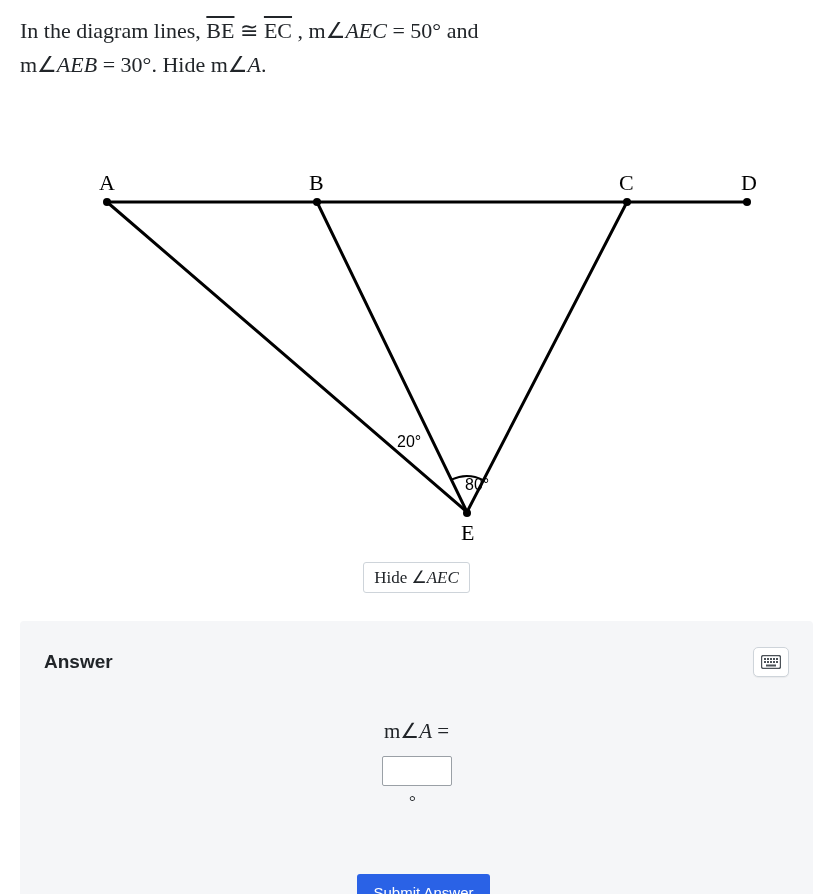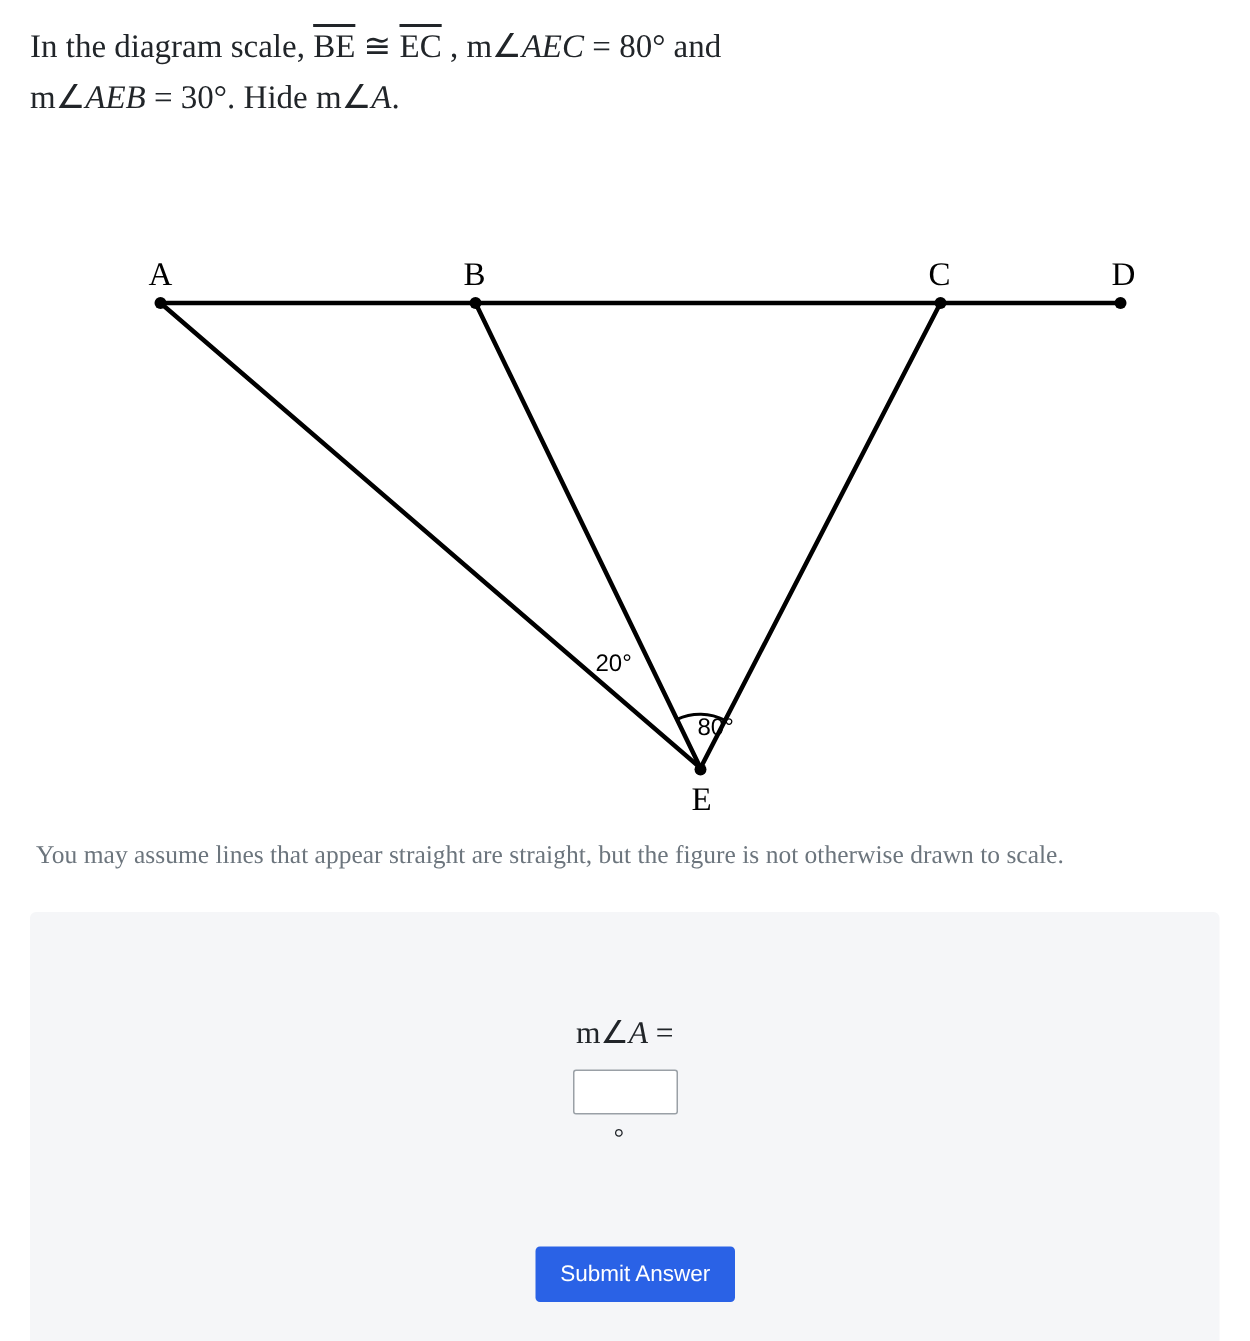--- a/index.html
+++ b/index.html
@@ -143,27 +143,27 @@
   .anglabel{
     font-family:"Helvetica Neue", Arial, sans-serif;
     font-size:16px;
   }
 </style>
 </head>
 <body>
 
 <div class="page">
   <div class="problem">
-    <span>In the diagram scale,  </span>
+    <span>In the diagram lines,  </span>
     <span class="math"><span class="ov rm">BE</span></span>
     <span> ≅ </span>
     <span class="math"><span class="ov rm">EC</span></span>
     <span>,  </span>
     <span class="rm">m∠</span><span class="math">AEC</span>
-    <span> = 80° </span>
+    <span> = 50° </span>
     <span>and</span><br>
     <span class="rm">m∠</span><span class="math">AEB</span>
     <span> = 30°. </span>
     <span class="rm">Hide m∠</span><span class="math">A</span><span>.</span>
   </div>
 
   <div class="figure-wrap">
     <svg class="diagram" width="740" height="460" viewBox="0 0 740 460">
 
       <g stroke="#000" stroke-width="3" fill="none" stroke-linecap="round">
@@ -190,24 +190,49 @@
         <text x="694" y="98">D</text>
         <text x="414" y="448">E</text>
       </g>
       <g class="anglabel" fill="#000">
         <text x="350" y="355">20°</text>
         <text x="418" y="398">80°</text>
       </g>
     </svg>
   </div>
 
-
-  <div class="note">You may assume lines that appear straight are straight, but the figure is not otherwise drawn to scale.</div>
+  <div class="hide-btn-wrap">
+    <button class="hide-btn">
+      <span>Hide ∠<span class="math">AEC</span></span>
+    </button>
+  </div>
+
 
   <div class="answer-section">
+    <div class="answer-header">
+      <div class="answer-title">Answer</div>
+      <div class="kbd-btn">
+        <svg width="20" height="14" viewBox="0 0 20 14">
+          <rect x="0.5" y="0.5" width="19" height="13" rx="2" ry="2" fill="none" stroke="#4b5157" stroke-width="1.4"></rect>
+          <g fill="#4b5157">
+            <rect x="3" y="3" width="2" height="2"></rect>
+              <rect x="6" y="3" width="2" height="2"></rect>
+              <rect x="9" y="3" width="2" height="2"></rect>
+              <rect x="12" y="3" width="2" height="2"></rect>
+              <rect x="15" y="3" width="2" height="2"></rect>
+            <rect x="3" y="6" width="2" height="2"></rect>
+              <rect x="6" y="6" width="2" height="2"></rect>
+              <rect x="9" y="6" width="2" height="2"></rect>
+              <rect x="12" y="6" width="2" height="2"></rect>
+              <rect x="15" y="6" width="2" height="2"></rect>
+            <rect x="5" y="9.5" width="10" height="2"></rect>
+          </g>
+        </svg>
+      </div>
+    </div>
 
     <div class="answer-row">
       <span class="ans-label">
         <span class="rm">m∠</span><span class="math">A</span><span> = </span>
       </span>
       <input class="ans-input" type="text" value="" style="">
       <span class="deg">°</span>
       <button class="submit-btn">Submit Answer</button>
     </div>
   </div>

